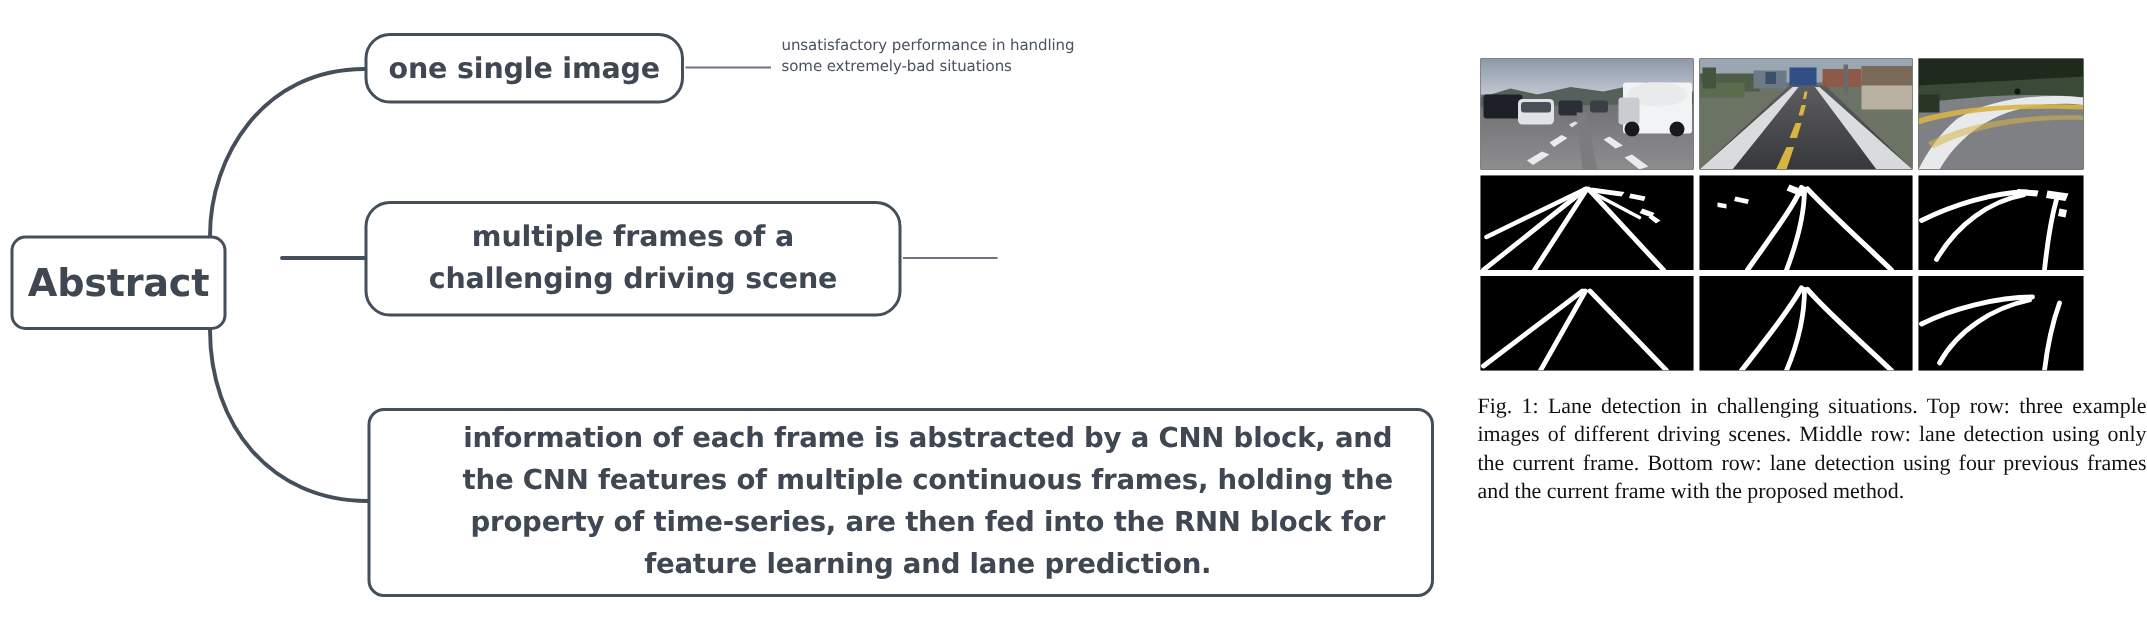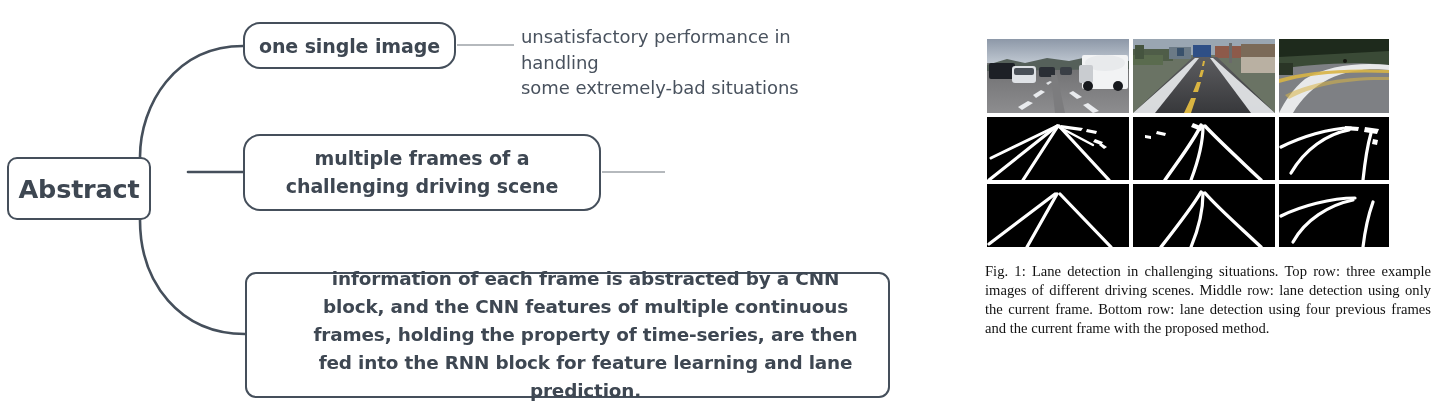--- a/index.html
+++ b/index.html
@@ -70,37 +70,37 @@
   #node-multi .node-text {
     font-size: 19px;
     font-weight: 600;
     line-height: 1.45;
     letter-spacing: -0.1px;
     padding: 0 14px;
   }
 
   #node-info {
     left: 245px; top: 272px;
-    width: 645px; height: 126px;
+    width: 711px; height: 126px;
     border-radius: 11px;
     padding-left: 36px;
   }
   #node-info .node-text {
     font-size: 18.4px;
     font-weight: 700;
     line-height: 1.52;
     letter-spacing: -0.15px;
     padding: 0 20px;
     color: #3e4752;
   }
 
   .annotation {
     position: absolute;
     color: #49525e;
-    font-size: 18px;
+    font-size: 10px;
     line-height: 1.42;
     letter-spacing: -0.05px;
     white-space: pre-line;
   }
   #ann-single { left: 521px; top: 24px; width: 330px; }
   #ann-multi  { left: 671px; top: 136px; width: 320px; }
 
   
   #figure {
     position: absolute;

